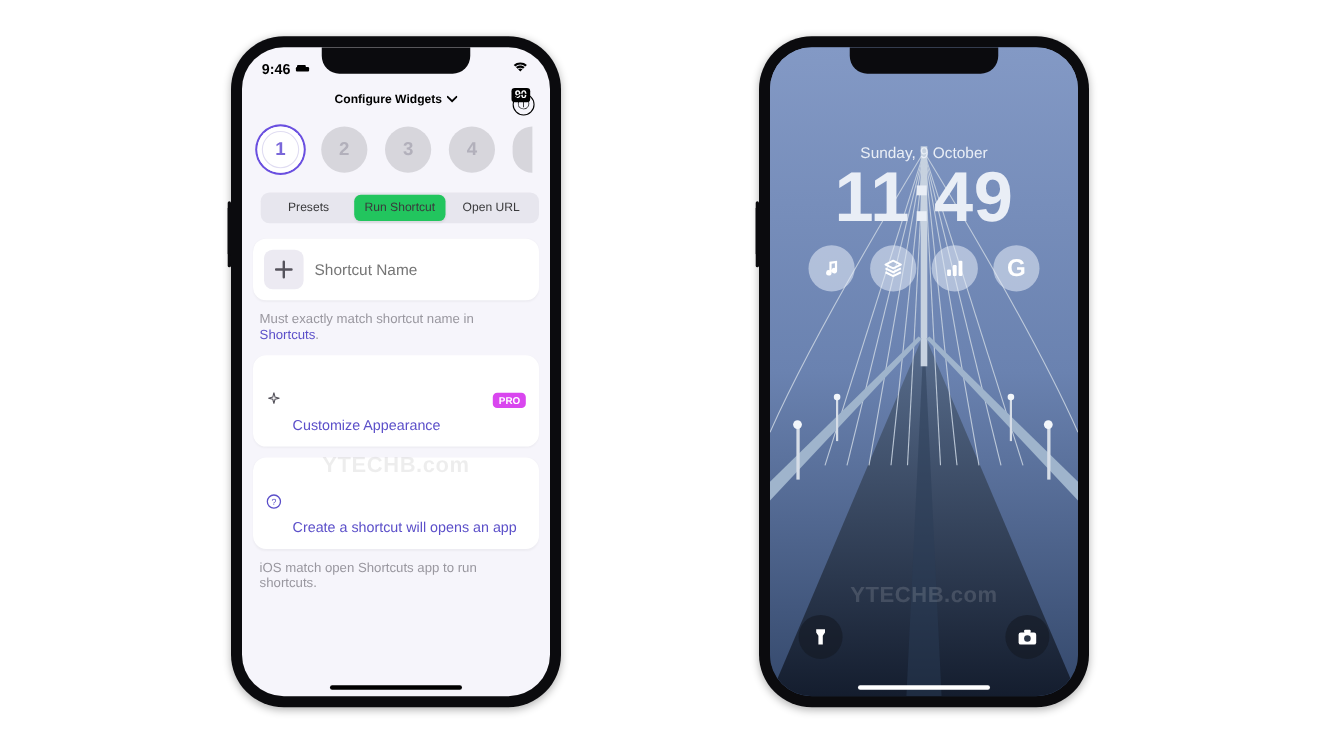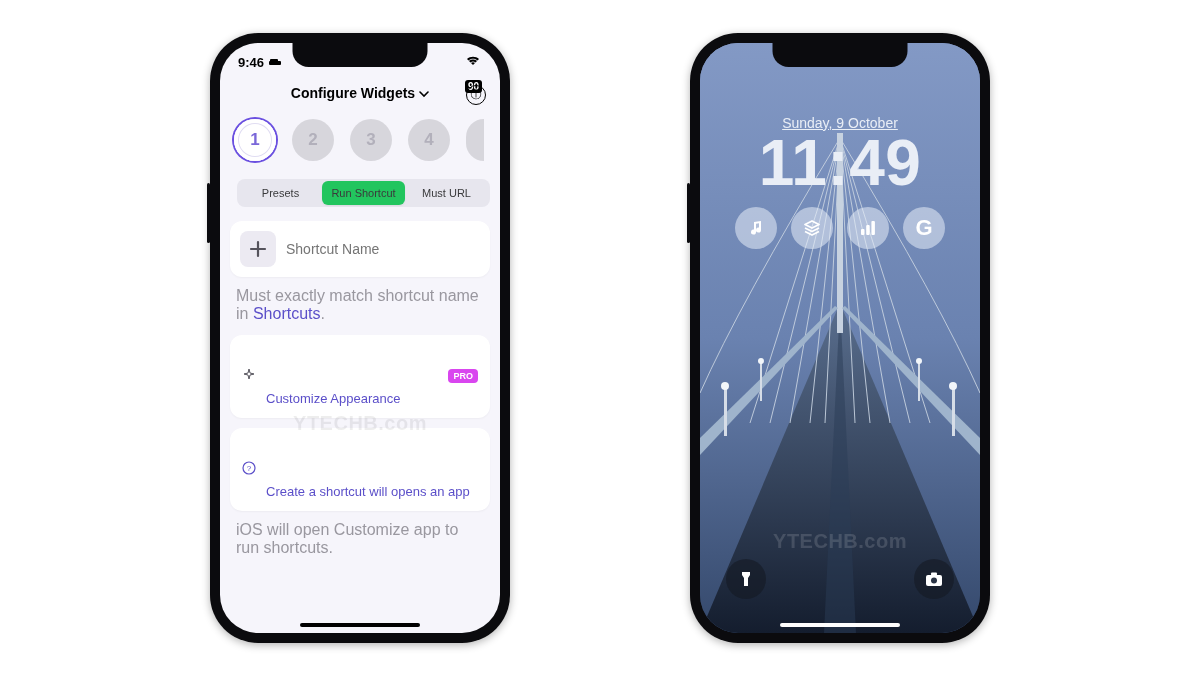--- a/index.html
+++ b/index.html
@@ -60,21 +60,21 @@
   .status-right{display:flex;gap:14px;align-items:center;flex-direction:column;}
   .bars,.wifi,.battery{display:inline-block;}
   .bars svg,.wifi svg{display:block;}
   .battery{font-size:10px;font-weight:700;background:#000;color:#fff;border-radius:3px;padding:1px 3px;}
   
   .header{
     display:flex;align-items:center;justify-content:center;
     padding:10px 14px 12px 14px;
     position:relative;
   }
-  .header-title{font-size:14px;font-weight:600;color:#000;display:flex;gap:4px;align-items:center;}
+  .header-title{font-size:11px;font-weight:600;color:#000;display:flex;gap:4px;align-items:center;}
   .header-info{position:absolute;right:14px;top:10px;width:20px;height:20px;border:1.5px solid #000;border-radius:50%;display:flex;align-items:center;justify-content:center;font-size:11px;}
   .step-row{
     display:flex;gap:16px;padding:6px 8px 18px 14px;
     align-items:center;
     overflow:hidden;
   }
   .step{
     width:42px;height:42px;border-radius:50%;
     background:#d7d6dc;color:#b2b0bb;
     display:flex;align-items:center;justify-content:center;
@@ -97,21 +97,21 @@
     margin:0 10px 10px 10px;background:#fff;border-radius:12px;
     box-shadow:0 1px 2px rgba(0,0,0,0.04);
   }
   .input-card{display:flex;align-items:center;padding:10px;}
   .plus-box{width:36px;height:36px;background:#eceaf2;border-radius:8px;display:flex;align-items:center;justify-content:center;margin-right:10px;}
   .plus-box svg{display:block;}
   .shortcut-input{
     flex:1;border:none;outline:none;background:transparent;
     font-size:14px;color:#9a98a3;
   }
-  .note{font-size:16px;color:#99979f;padding:0 16px 12px 16px;}
+  .note{font-size:12px;color:#99979f;padding:0 16px 12px 16px;}
   .note a{color:#5b4fc9;}
   .row-card{
     display:flex;align-items:center;padding:12px 12px;gap:10px;
     font-size:13px;
   }
   .row-card .rtxt{color:#5b4fc9;flex:1;margin-top:44px;}
   .pro-badge{
     font-size:9px;font-weight:700;background:#d946ef;color:#fff;
     padding:2px 5px;border-radius:4px;
   }
@@ -126,21 +126,21 @@
     color:#e5ecf5;
   }
   .lock .status-bar{color:#fff;}
   .lock .battery{background:#fff;color:#000;}
   .bridge{
     position:absolute;inset:0;overflow:hidden;
   }
   .bridge svg{position:absolute;left:0;right:0;bottom:0;top:0;width:100%;height:100%;}
   .lock-date{
     text-align:center;font-size:14px;font-weight:500;
-    margin-top:40px;color:#e9eef6;z-index:5;position:relative;text-decoration:underline;
+    margin-top:56px;color:#e9eef6;z-index:5;position:relative;
   }
   .lock-time{
     text-align:center;font-size:64px;font-weight:700;
     color:#e9eef6;letter-spacing:0.5px;line-height:1;
     z-index:5;position:relative;
   }
   .lock-widgets{
     display:flex;gap:14px;justify-content:center;margin-top:12px;z-index:5;position:relative;
   }
   .lw-item{
@@ -214,21 +214,21 @@
       <div class="step">2</div>
       <div class="step">3</div>
       <div class="step">4</div>
       <div class="step peek"></div>
     </div>
 
     <div class="seg-wrap">
       <div class="seg">
         <div>Presets</div>
         <div class="sel">Run Shortcut</div>
-        <div>Must URL</div>
+        <div>Open URL</div>
       </div>
     </div>
 
     <div class="card input-card">
       <div class="plus-box">
         <svg width="18" height="18" viewBox="0 0 18 18">
             <path d="M9 2 V16 M2 9 H16" stroke="#55535c" stroke-width="2.2" stroke-linecap="round"></path>
           </svg>
       </div>
       <input class="shortcut-input" placeholder="Shortcut Name" style="">
@@ -253,21 +253,21 @@
     <div class="card row-card">
       <span>
         <svg width="14" height="14" viewBox="0 0 14 14">
             <circle cx="7" cy="7" r="6" fill="none" stroke="#5b4fc9" stroke-width="1.2"></circle>
             <text x="7" y="10" font-size="8" text-anchor="middle" fill="#5b4fc9">?</text>
           </svg>
       </span>
       <span class="rtxt">Create a shortcut will opens an app</span>
     </div>
 
-    <div class="note">iOS will open Customize app to run shortcuts.</div>
+    <div class="note">iOS match open Shortcuts app to run shortcuts.</div>
 
     <div class="home-ind"></div>
   </div>
 </div>
 
 <div class="phone side-buttons-left side-power">
   <div class="screen lock">
     <div class="notch"></div>
 
     <div class="bridge">

